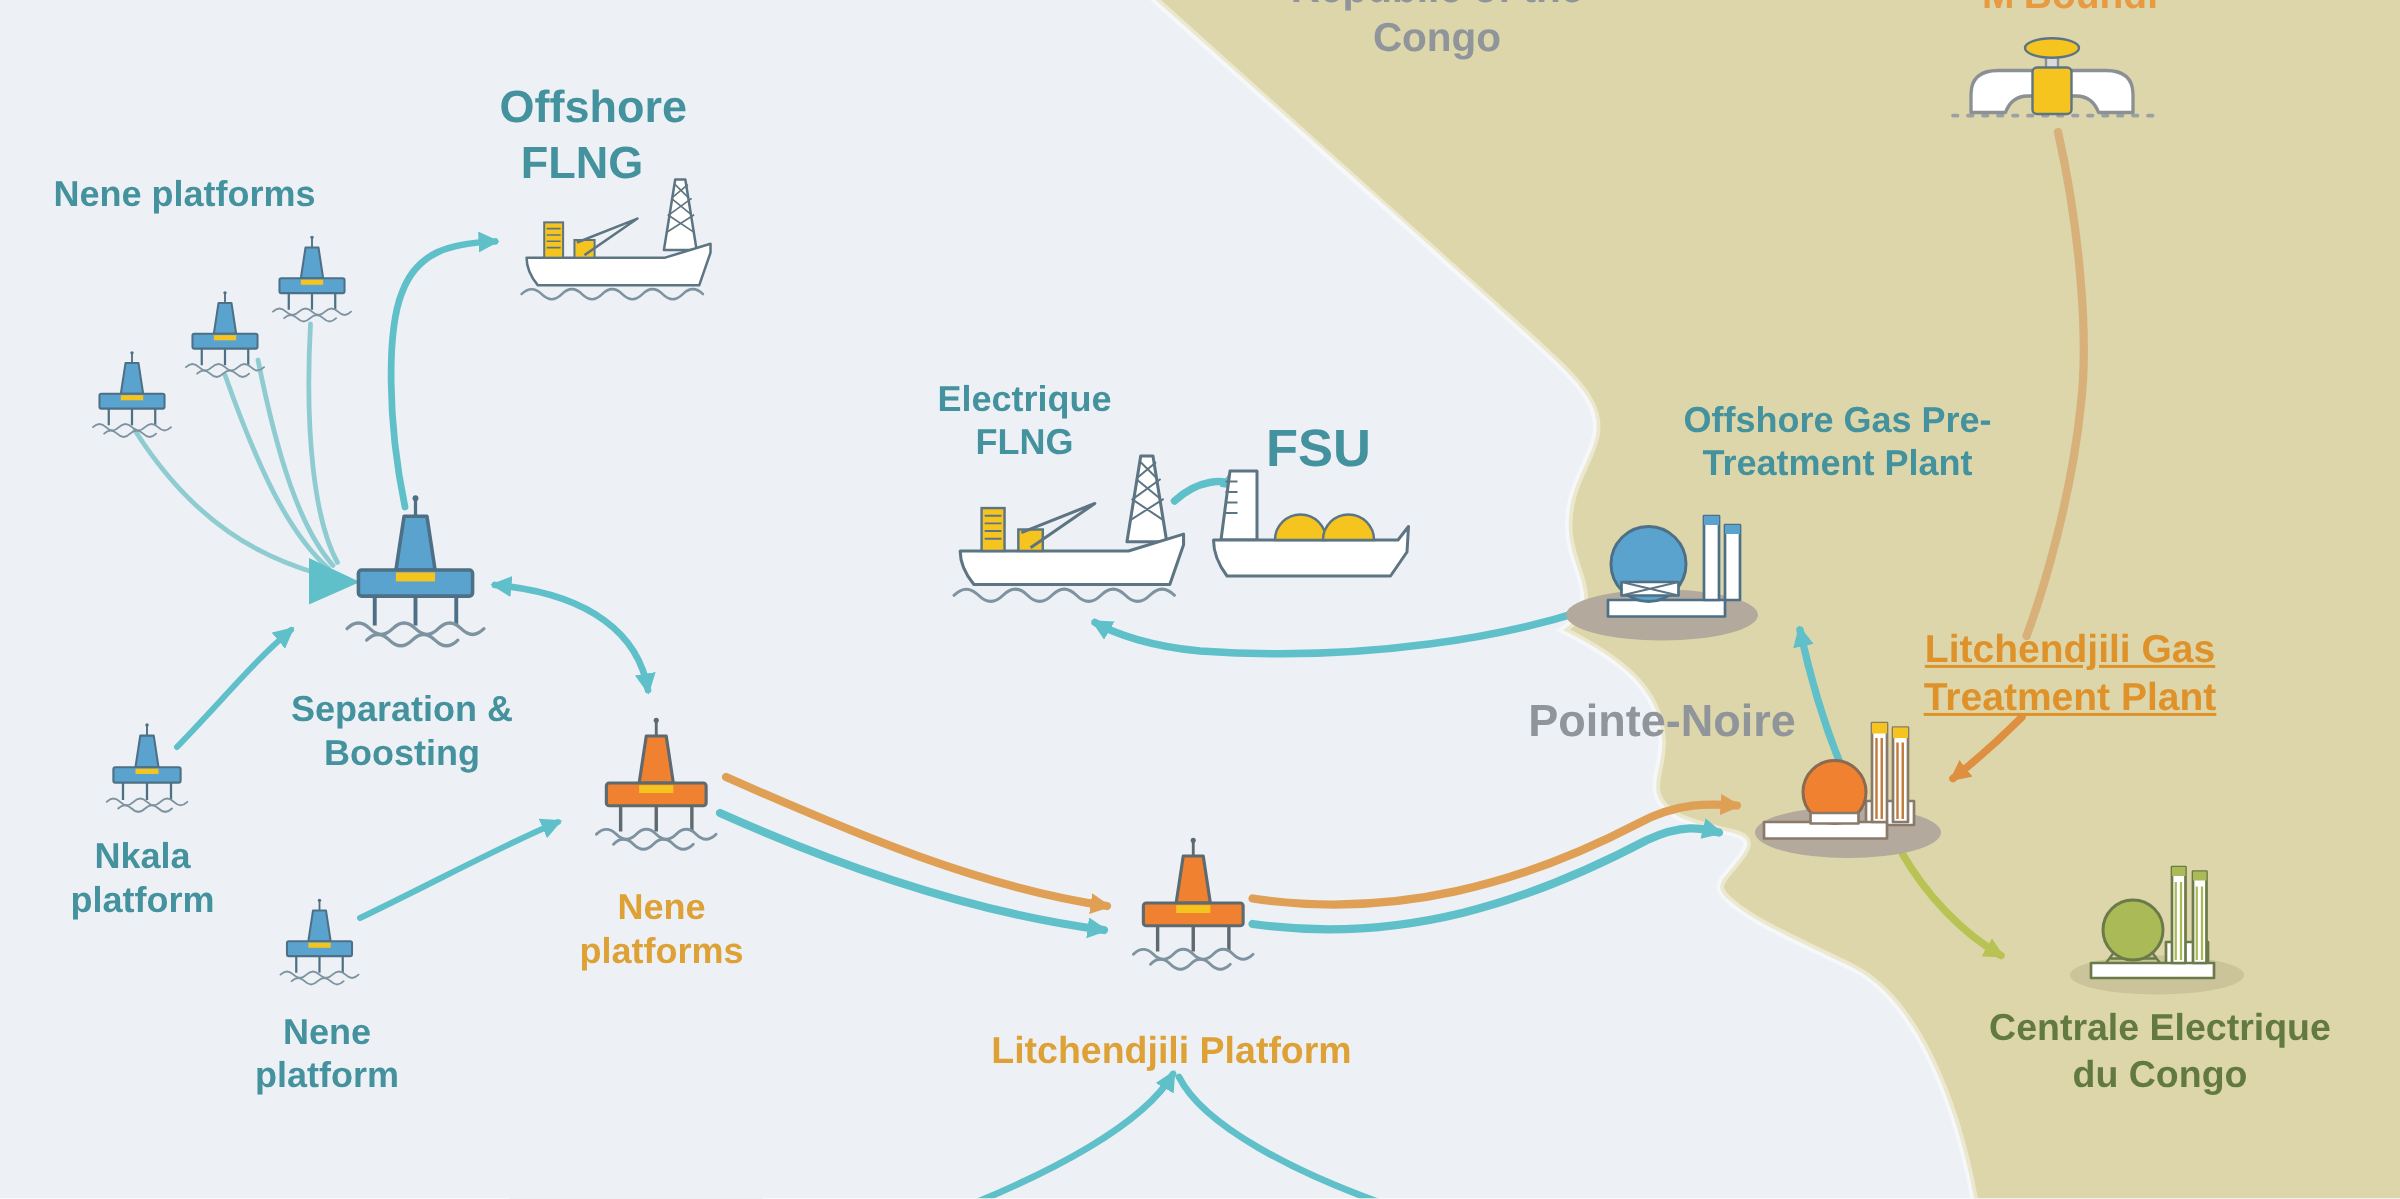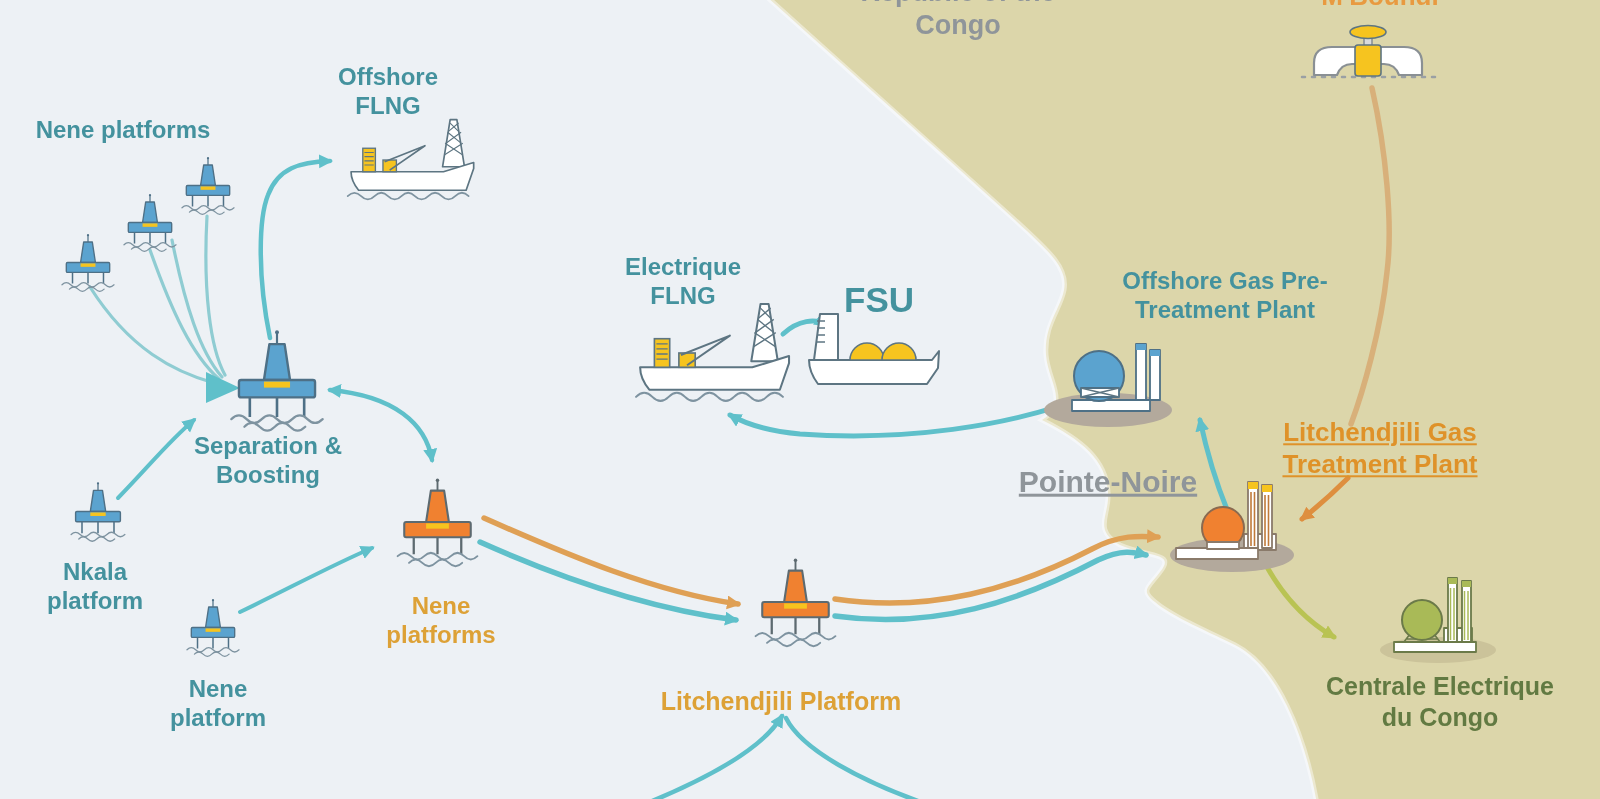--- a/index.html
+++ b/index.html
@@ -186,25 +186,25 @@
       <rect x="62" y="19" width="8" height="12" fill="#d9dadb" stroke="#8a9094" stroke-width="1.6"></rect>
       <path d="M12,47 Q12,31 30,31 L102,31 Q120,31 120,47 L120,59 L97,59 Q93,48 82,48 L50,48 Q39,48 35,59 L12,59 Z" fill="#fff" stroke="#8a9094" stroke-width="2.2" stroke-linejoin="round"></path>
       <rect x="53" y="29" width="26" height="31" rx="3" class="yel" stroke="#8a9094"></rect>
       <ellipse cx="66" cy="16" rx="18" ry="6.5" class="yel" stroke="#8a9094"></ellipse>
     </g>
   </svg>
 
   <div class="lbl gray-t" style="left:958px;top:9px;width:200px;font-size:27px;">Republic of the Congo</div>
   <div class="lbl orange-t" style="left:1380px;top:-3px;width:220px;font-size:26px;color:#e89a40;">M'Boundi</div>
   <div class="lbl teal-t" style="left:123px;top:130px;width:220px;font-size:24px;">Nene platforms</div>
-  <div class="lbl teal-t" style="left:388px;top:91px;width:110px;font-size:24px;">Offshore FLNG</div>
+  <div class="lbl teal-t" style="left:388px;top:91px;width:110px;font-size:30px;">Offshore FLNG</div>
   <div class="lbl teal-t" style="left:683px;top:281px;width:140px;font-size:24px;">Electrique FLNG</div>
   <div class="lbl teal-t" style="left:879px;top:300px;width:100px;font-size:35px;">FSU</div>
-  <div class="lbl teal-t" style="left:268px;top:460px;width:150px;font-size:24px;">Separation &amp; Boosting</div>
+  <div class="lbl teal-t" style="left:268px;top:488px;width:150px;font-size:24px;">Separation &amp; Boosting</div>
   <div class="lbl teal-t" style="left:218px;top:703px;width:105px;font-size:24px;">Nene platform</div>
   <div class="lbl teal-t" style="left:95px;top:586px;width:105px;font-size:24px;">Nkala platform</div>
   <div class="lbl amber-t" style="left:441px;top:620px;width:110px;font-size:24px;">Nene platforms</div>
   <div class="lbl amber-t" style="left:781px;top:681px;width:280px;font-size:25px;margin-top:20px;">Litchendjili Platform</div>
   <div class="lbl teal-t" style="left:1225px;top:295px;width:230px;font-size:24px;">Offshore Gas Pre-Treatment Plant</div>
-  <div class="lbl gray-t" style="left:1108px;top:482px;width:240px;font-size:30px;text-decoration:underline;">Pointe-Noire</div>
+  <div class="lbl gray-t" style="left:1108px;top:482px;width:240px;font-size:30px;">Pointe-Noire</div>
   <div class="lbl orange-t" style="left:1380px;top:449px;width:235px;font-size:26px;text-decoration:underline;">Litchendjili Gas Treatment Plant</div>
   <div class="lbl green-t" style="left:1440px;top:701px;width:250px;font-size:25px;">Centrale Electrique du Congo</div>
 </div>
 
 </body></html>

